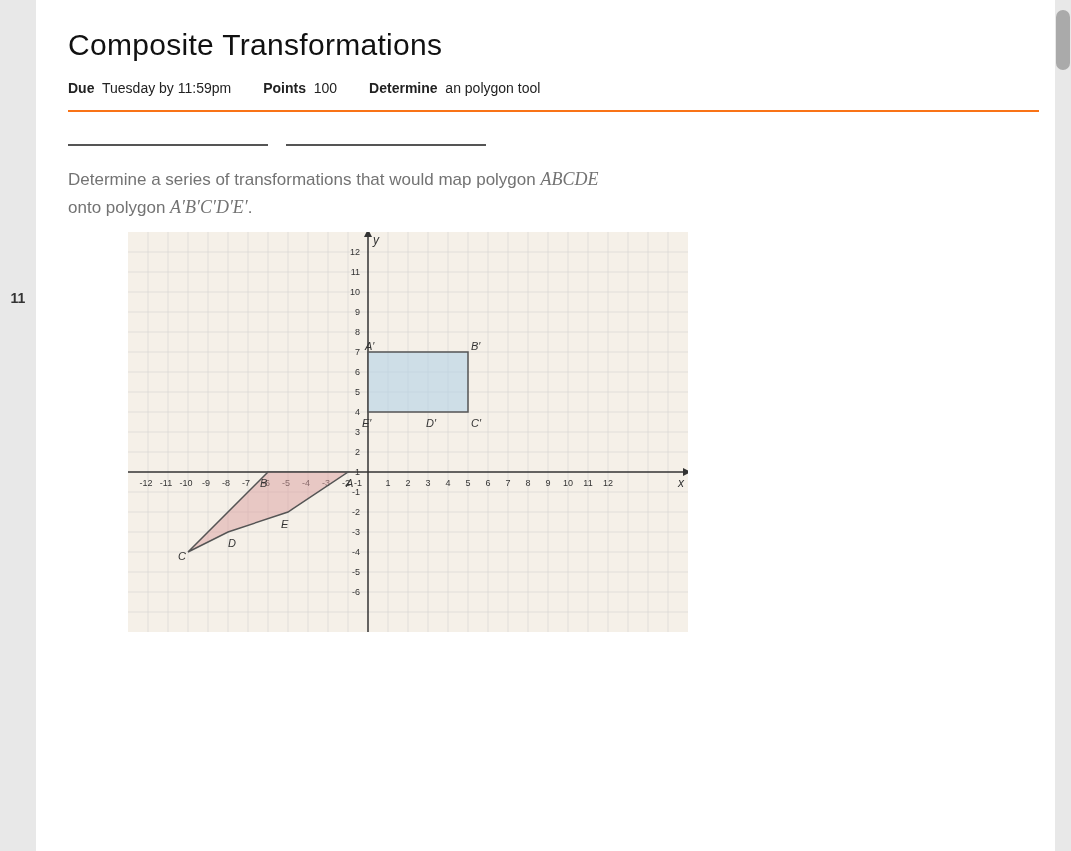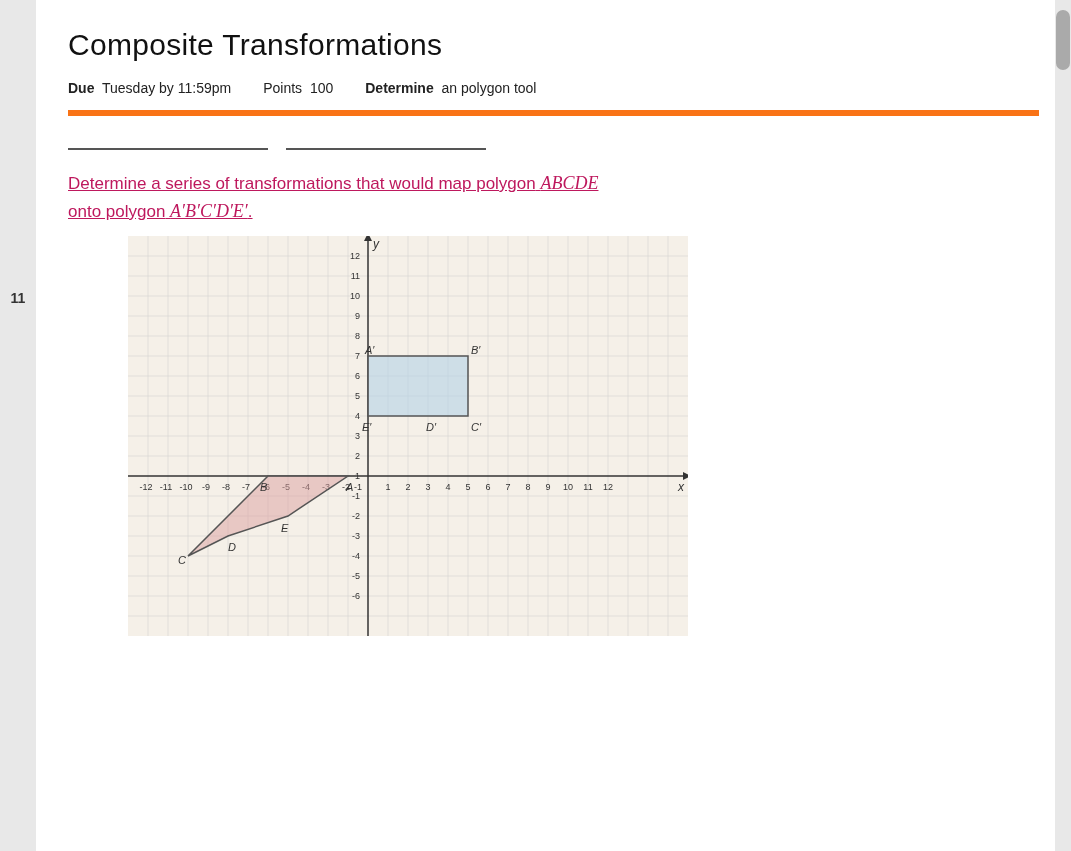--- a/index.html
+++ b/index.html
@@ -47,36 +47,36 @@
       letter-spacing: 0.01em;
     }
 
     .meta-bar {
       display: flex;
       flex-direction: row;
       align-items: center;
       gap: 32px;
       margin-bottom: 6px;
       padding-bottom: 14px;
-      border-bottom: 6px solid #f97316;
+      border-bottom: 2px solid #f97316;
       font-size: 14px;
     }
 
     .meta-due {
       font-weight: bold;
       color: #222;
     }
 
     .meta-due-value {
       font-weight: normal;
       color: #222;
     }
 
     .meta-points-label {
-      font-weight: normal;
+      font-weight: bold;
     }
 
     .meta-points-value {
       font-weight: normal;
     }
 
     .meta-submitting-label {
       font-weight: bold;
     }
 
@@ -97,25 +97,24 @@
       border-bottom: 2px solid #555;
       width: 200px;
       height: 24px;
       background: transparent;
       outline: none;
       font-size: 14px;
     }
 
     .question-text {
       font-size: 17px;
-      color: #be185d;
+      color: #737373;
       line-height: 1.55;
       margin-bottom: 8px;
       max-width: 700px;
-      text-decoration: underline;
     }
 
     .italic-math {
       font-style: italic;
       font-family: 'Times New Roman', serif;
       font-size: 18px;
     }
 
     .graph-container {
       position: relative;

